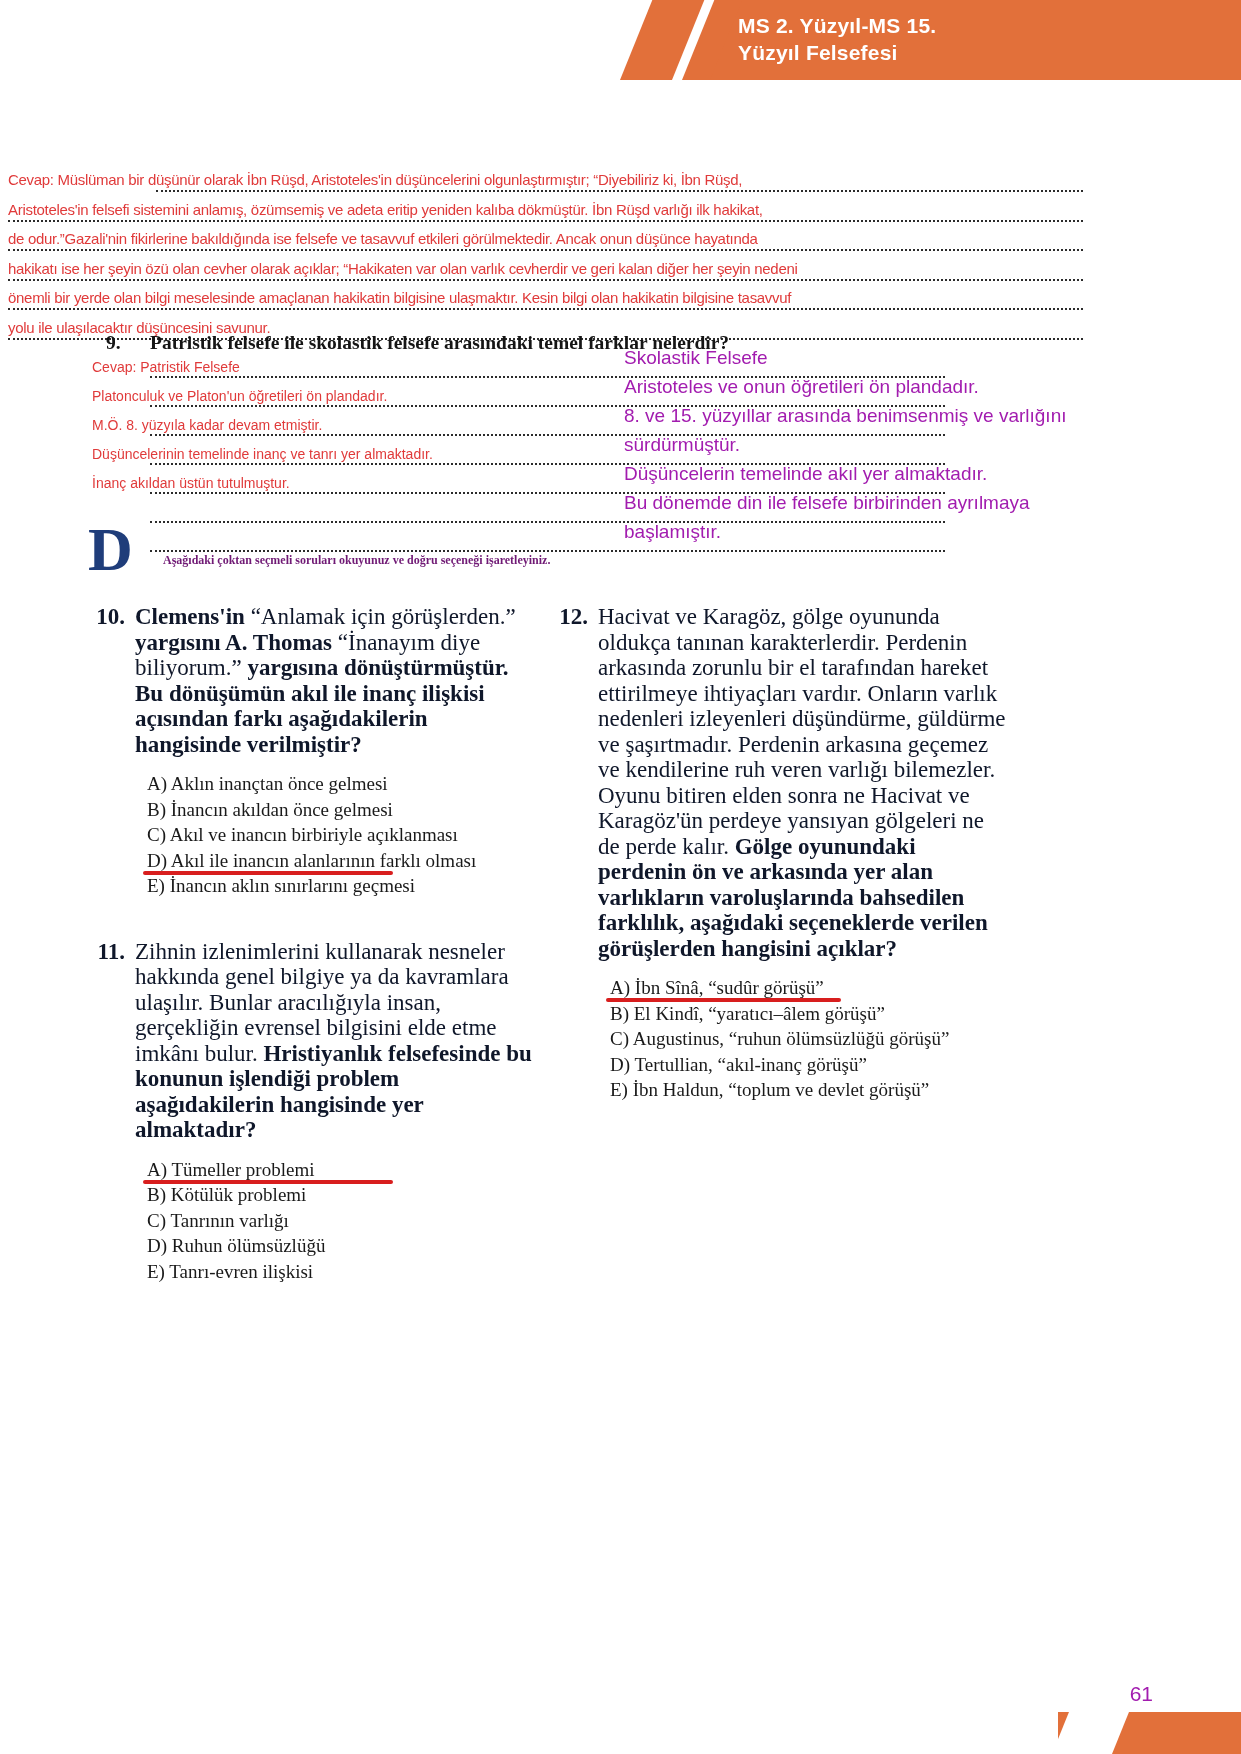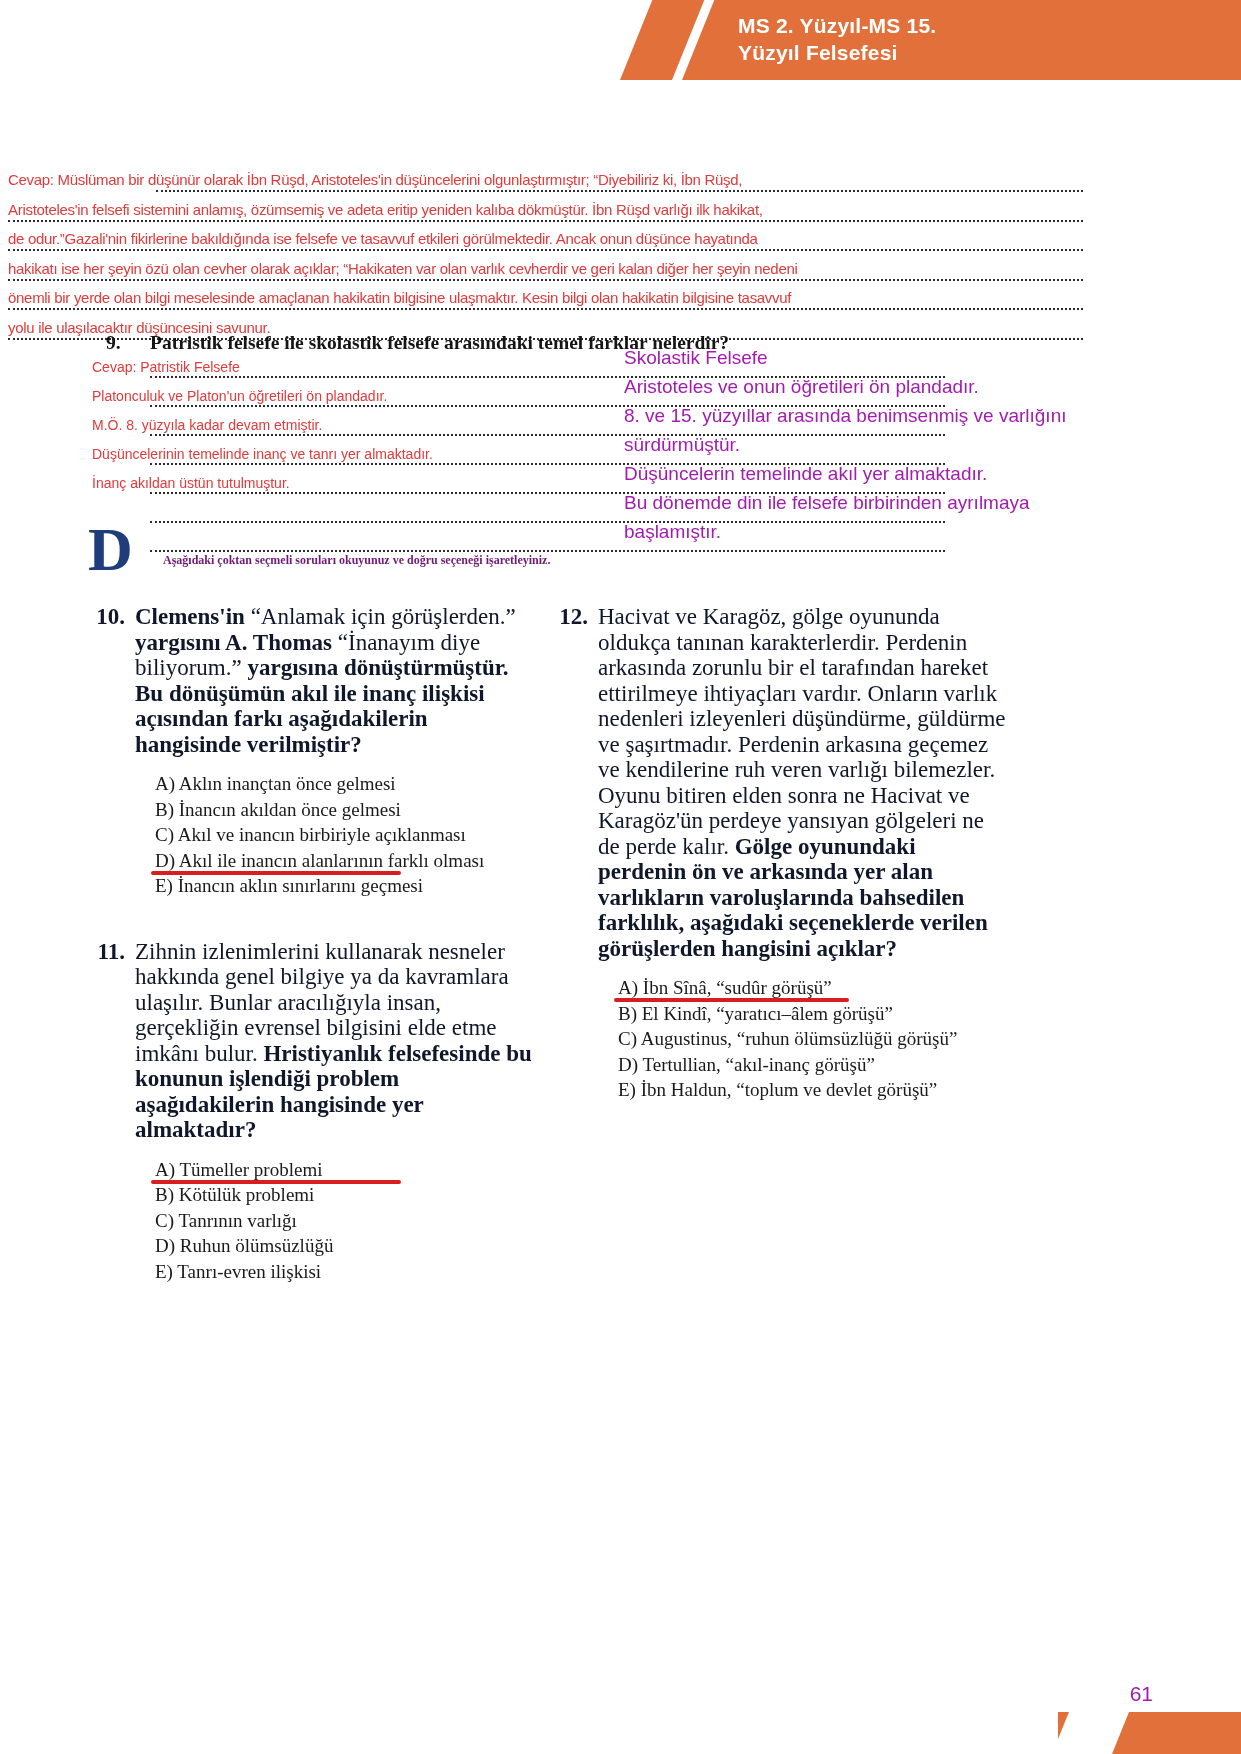--- a/index.html
+++ b/index.html
@@ -142,21 +142,21 @@
   .qbold { font-weight: bold; }
   .qnorm { font-weight: normal; }
 
   .opts {
     margin-top: 14px;
     padding-left: 52px;
     font-size: 19px;
     line-height: 25.5px;
     color: #1a1a1a;
   }
-  .opt { position: relative; display: block; margin-left: 8px; }
+  .opt { position: relative; display: block; }
 
   
   .mark-ul { position: absolute; background: #D81E1E; border-radius: 2px; }
 
   
   .footer-band {
     position: absolute; bottom: 0; left: 0;
     width: 1241px; height: 42px;
     background: #E2703A;
   }

